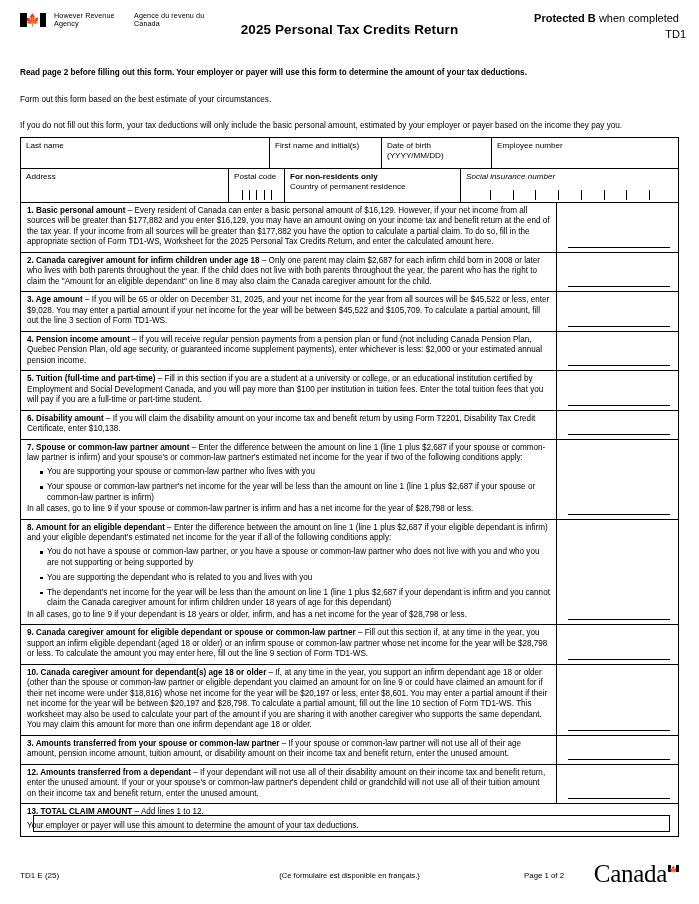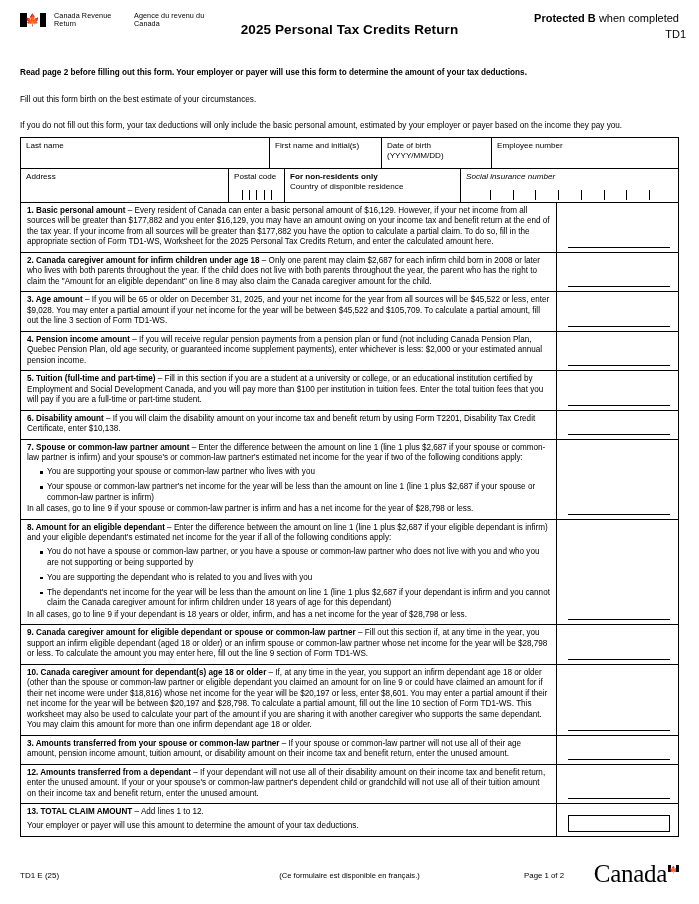--- a/index.html
+++ b/index.html
@@ -169,21 +169,21 @@
     border-right: 1px solid #000;
     border-bottom: 1px solid #000;
     box-sizing: border-box;
   }
   .sec {
     display: flex;
     align-items: stretch;
     border-bottom: 1px solid #000;
     box-sizing: border-box;
   }
-  .sec:last-child { border-bottom: none; }
+  .sec:last-child { border-bottom: none; flex-direction: column; }
   .sec-text {
     width: 535px;
     padding: 3px 6px 4px 6px;
     box-sizing: border-box;
     font-size: 8.15px;
     line-height: 10.5px;
   }
   .sec-text p { margin: 0; }
   .sec-text p + p { margin-top: 3.5px; }
   .sec-text b { font-weight: bold; }
@@ -301,31 +301,31 @@
 
 <div class="page">
 
   <div class="header">
     <div class="logo-block">
       <div class="flag">
         <span class="bar left"></span>
         <span class="leaf">🍁</span>
         <span class="bar right"></span>
       </div>
-      <div class="wordmark-en">Canada Revenue Return</div>
+      <div class="wordmark-en">However Revenue Agency</div>
       <div class="wordmark-fr">Agence du revenu du Canada</div>
     </div>
     <div class="form-title">2025 Personal Tax Credits Return</div>
     <div class="protected"><b>Protected B</b><span> when completed</span></div>
     <div class="td1-mark">TD1</div>
   </div>
 
   <div class="intro">
     <p class="lead">Read page 2 before filling out this form. Your employer or payer will use this form to determine the amount of your tax deductions.</p>
-    <p>Fill out this form birth on the best estimate of your circumstances.</p>
+    <p>Form out this form based on the best estimate of your circumstances.</p>
     <p>If you do not fill out this form, your tax deductions will only include the basic personal amount, estimated by your employer or payer based on the income they pay you.</p>
   </div>
 
   <div class="ident">
     <div class="ident-row row1">
       <div class="ident-cell c-lastname">
         <span class="ident-label">Last name</span>
       </div>
       <div class="ident-cell c-firstname">
         <span class="ident-label">First name and initial(s)</span>
@@ -348,21 +348,21 @@
             <i></i>
             <i></i>
             <i></i>
             <i></i>
             <i></i>
             <i></i>
           </span>
       </div>
       <div class="ident-cell c-nonres">
         <span class="ident-label b">For non-residents only</span>
-        <span class="ident-label">Country of disponible residence</span>
+        <span class="ident-label">Country of permanent residence</span>
       </div>
       <div class="ident-cell c-sin">
         <span class="ident-label">Social insurance number</span>
         <span class="ticks">
             <i></i>
             <i></i>
             <i></i>
             <i></i>
             <i></i>
             <i></i>

